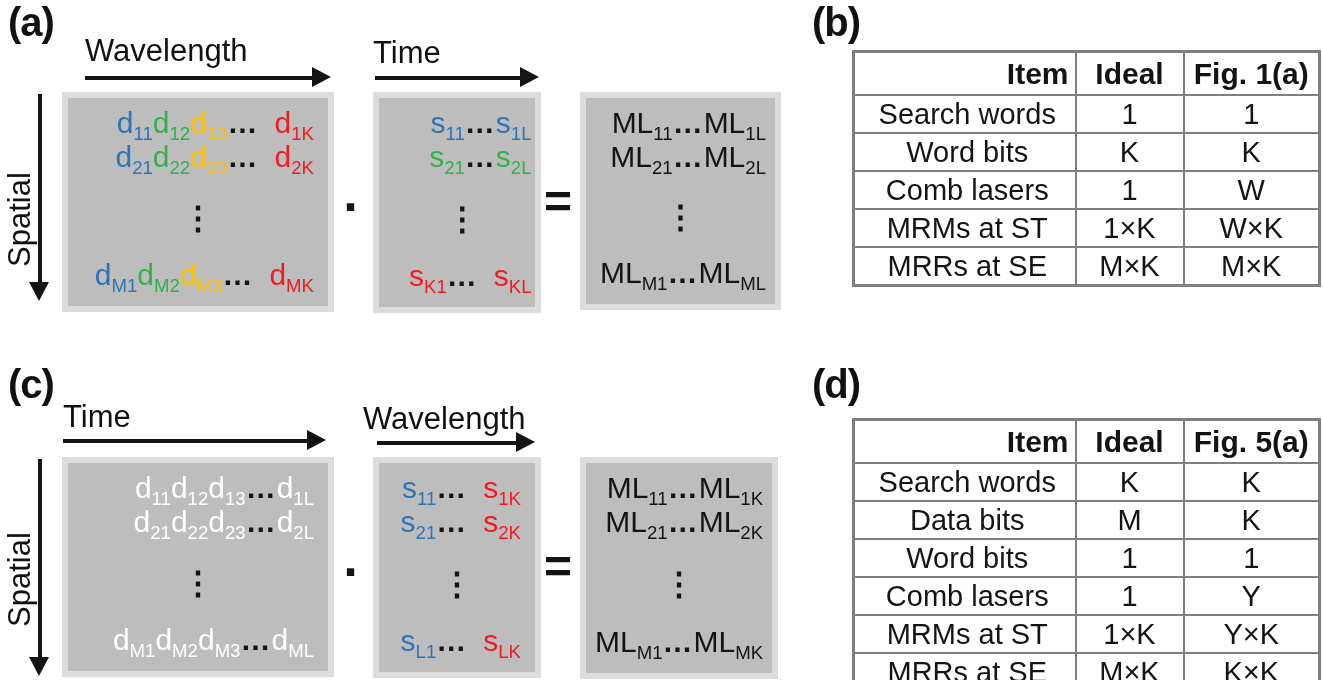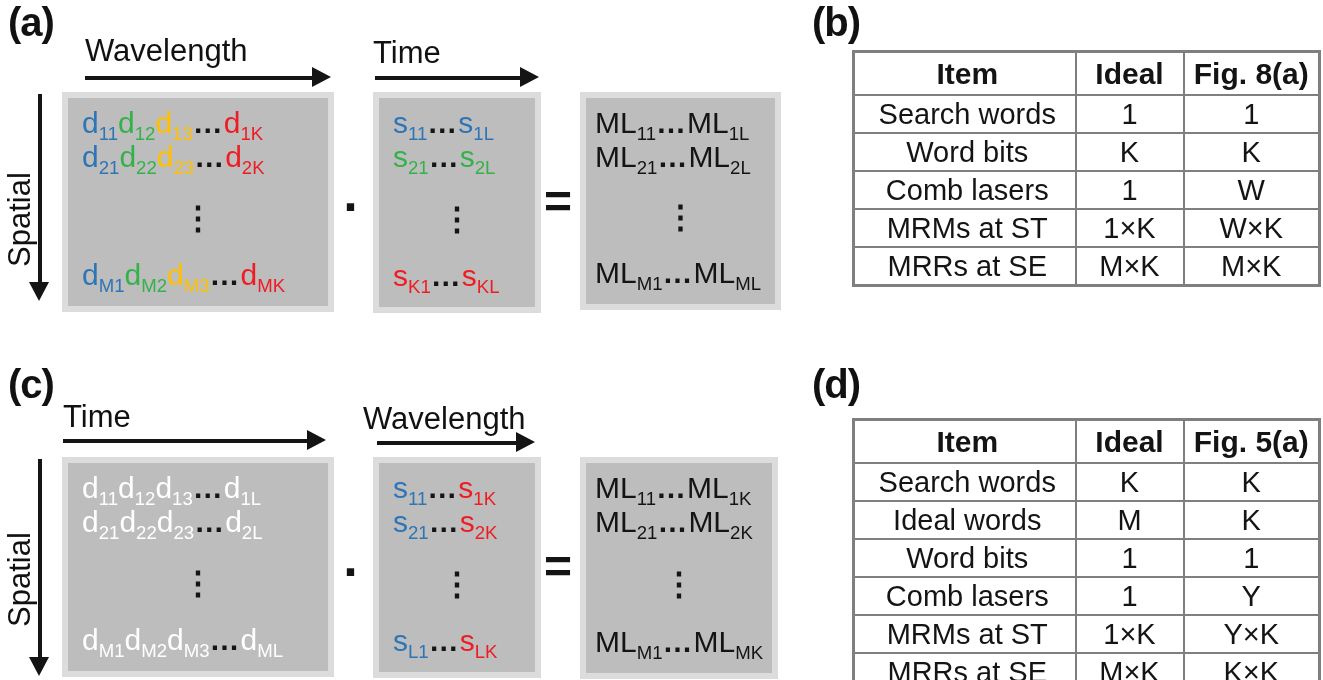--- a/index.html
+++ b/index.html
@@ -44,40 +44,40 @@
   .matrix{position:absolute;box-sizing:border-box;background:var(--matrix_fill);
           border:6px solid var(--matrix_frame);
           display:grid;grid-template-rows:34px 38px 1fr 42px;padding:8px 14px 6px;}
   #mat-a-d {left:62px;top:92px;width:272px;height:220px;}
   #mat-a-s {left:373px;top:92px;width:168px;height:221px;}
   #mat-a-ml{left:580px;top:92px;width:201px;height:218px;padding-left:9px;padding-right:9px;}
   #mat-c-d {left:62px;top:457px;width:272px;height:220px;}
   #mat-c-s {left:373px;top:457px;width:168px;height:221px;}
   #mat-c-ml{left:580px;top:457px;width:198px;height:222px;padding-left:9px;padding-right:9px;}
 
-  .mrow{display:flex;justify-content:flex-start;align-items:baseline;font-size:30px;line-height:34px;}
+  .mrow{display:flex;justify-content:flex-end;align-items:baseline;font-size:30px;line-height:34px;}
   .mrow sub{font-size:0.62em;line-height:0;}
   .vdots{display:flex;align-items:center;justify-content:center;font-size:32px;font-weight:bold;color:var(--black);}
   .cell{white-space:nowrap;}
   .cell.dots{font-weight:bold;letter-spacing:1px;}
   .c-blue{color:var(--blue);}  .c-green{color:var(--green);}
-  .c-yellow{color:var(--yellow);} .c-red{color:var(--red);}
+  .c-yellow{color:var(--yellow);} .c-red{color:var(--red);margin-left:16px;}
   .c-white{color:var(--white);} .c-black{color:var(--black);}
 
   .operator{position:absolute;font-weight:bold;color:var(--black);line-height:1;}
   #dot-a{left:340px;top:180px;width:24px;text-align:center;font-size:52px;}
   #dot-c{left:340px;top:545px;width:24px;text-align:center;font-size:52px;}
   #eq-a{left:544px;top:178px;font-size:48px;}
   #eq-c{left:544px;top:543px;font-size:48px;}
 
   .ptable{position:absolute;border-collapse:collapse;table-layout:fixed;background:#fff;
           font-size:29px;color:var(--black);border:3px solid var(--table_border);}
   .ptable th,.ptable td{border:2px solid var(--table_border);overflow:hidden;white-space:nowrap;padding:0 6px;}
   .ptable th{font-weight:bold;height:41px;font-size:30px;}
-  .ptable th:first-child{text-align:center;padding-left:11px;}
+  .ptable th:first-child{text-align:right;padding-left:11px;}
   .ptable td{height:36px;text-align:center;}
   .ptable td:first-child{text-align:center;padding-left:11px;}
   .col-item{width:222px;} .col-ideal{width:108px;} .col-fig{width:136px;}
   #table-b{left:852px;top:50px;width:468px;}
   #table-d{left:852px;top:418px;width:468px;}
 </style>
 </head>
 <body>
 
 <div id="stage">
@@ -156,21 +156,21 @@
   <table class="ptable" id="table-b">
       <colgroup>
         <col class="col-item">
         <col class="col-ideal">
         <col class="col-fig">
       </colgroup>
       <thead>
         <tr>
           <th>Item</th>
           <th>Ideal</th>
-          <th>Fig. 8(a)</th>
+          <th>Fig. 1(a)</th>
         </tr>
       </thead>
       <tbody>
         <tr>
           <td>Search words</td>
           <td>1</td>
           <td>1</td>
         </tr>
         <tr>
           <td>Word bits</td>
@@ -279,21 +279,21 @@
           <th>Fig. 5(a)</th>
         </tr>
       </thead>
       <tbody>
         <tr>
           <td>Search words</td>
           <td>K</td>
           <td>K</td>
         </tr>
         <tr>
-          <td>Ideal words</td>
+          <td>Data bits</td>
           <td>M</td>
           <td>K</td>
         </tr>
         <tr>
           <td>Word bits</td>
           <td>1</td>
           <td>1</td>
         </tr>
         <tr>
           <td>Comb lasers</td>

